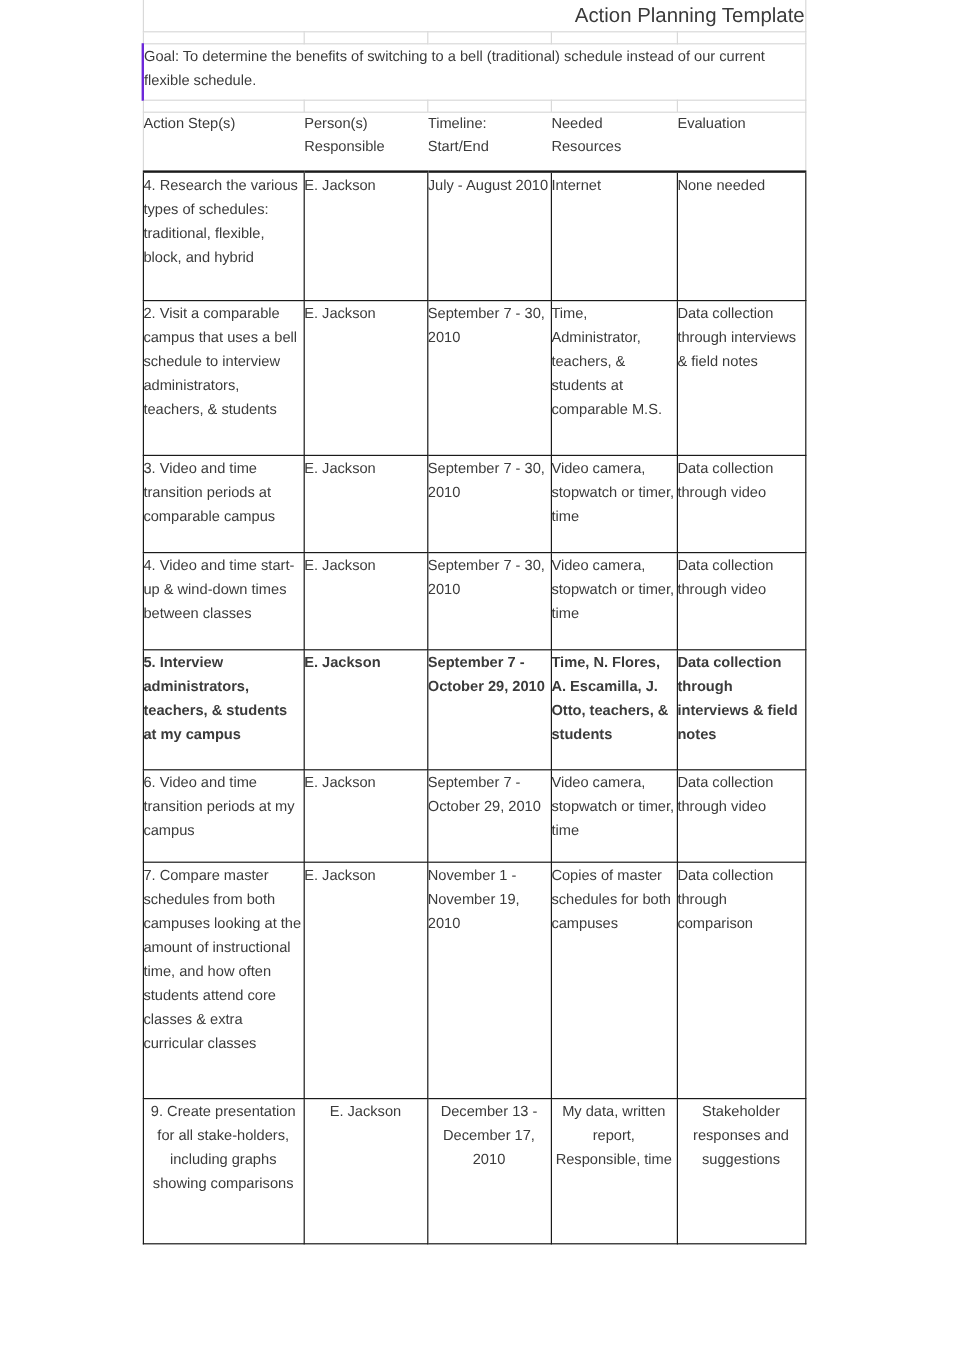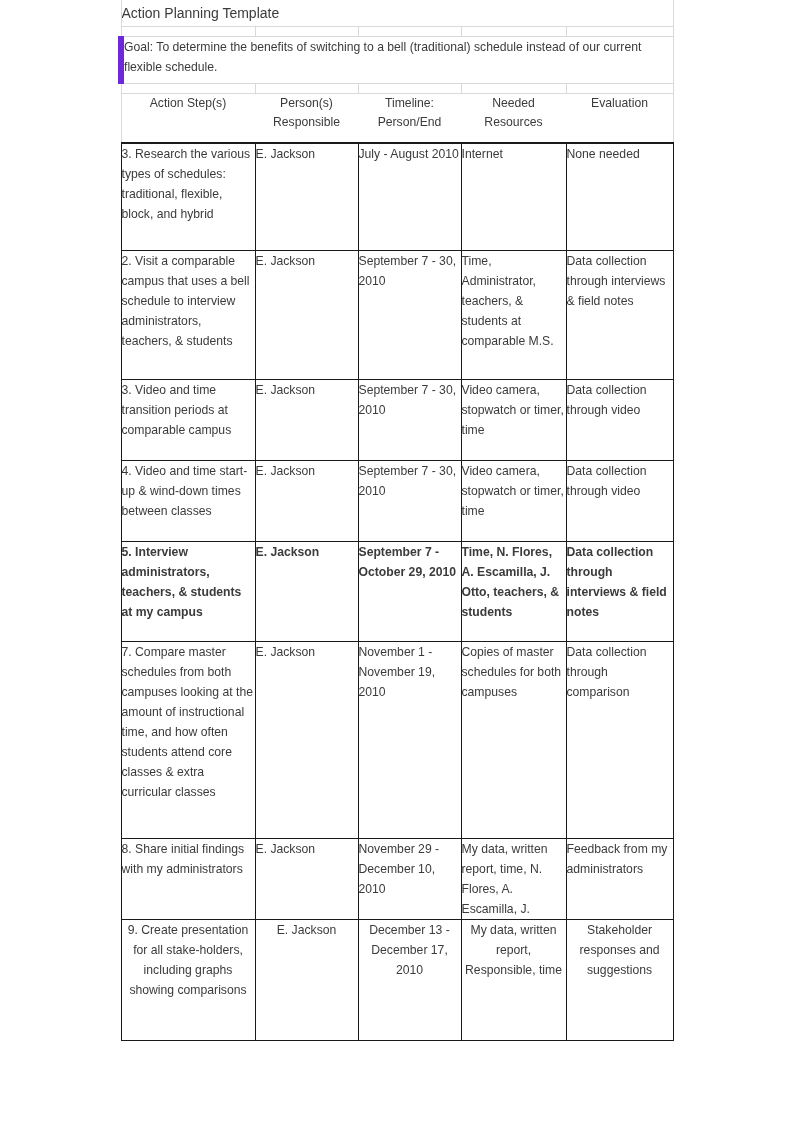--- a/index.html
+++ b/index.html
@@ -47,44 +47,43 @@
   .spacer td {
     height: 9px;
     border-right: 1px solid #d9d9d9;
     border-bottom: 1px solid #d9d9d9;
   }
   .spacer td.first { border-left: 1px solid #d9d9d9; }
 
   
   .title-row td {
     height: 26px;
-    text-align: left;
+    text-align: right;
     vertical-align: middle;
-    font-size: 14px;
+    font-size: 17px;
     border-left: 1px solid #d9d9d9;
     border-right: 1px solid #d9d9d9;
     border-bottom: 1px solid #d9d9d9;
     line-height: 26px;
     white-space: nowrap;
   }
 
   
   .goal-row td {
     height: 46px;
     padding: 3px 2px 2px 3px;
     line-height: 20px;
-    border-left: 6px solid #6d28d9;
+    border-left: 2px solid #6d28d9;
     border-right: 1px solid #d9d9d9;
     border-bottom: 1px solid #d9d9d9;
   }
 
   
   .head-row td {
     height: 48px;
-    text-align: center;
     vertical-align: bottom;
     line-height: 19px;
     padding: 0 2px 2px 2px;
     border-left: 1px solid #ffffff;
     border-right: 1px solid #ffffff;
     border-bottom: 2px solid #1a1a1a;
   }
   .head-row td.first { border-left: 1px solid #d9d9d9; }
   .head-row td.last  { border-right: 1px solid #d9d9d9; }
 
@@ -143,27 +142,27 @@
         <td class="first"></td>
         <td></td>
         <td></td>
         <td></td>
         <td></td>
       </tr>
 
       <tr class="head-row">
         <td class="first">Action Step(s)</td>
         <td>Person(s) Responsible</td>
-        <td>Timeline: Person/End</td>
+        <td>Timeline: Start/End</td>
         <td>Needed Resources</td>
         <td class="last">Evaluation</td>
       </tr>
 
       <tr class="data-row h1">
-        <td>3. Research the various types of schedules: traditional, flexible, block, and hybrid</td>
+        <td>4. Research the various types of schedules: traditional, flexible, block, and hybrid</td>
         <td>E. Jackson</td>
         <td>July - August 2010</td>
         <td>Internet</td>
         <td>None needed</td>
       </tr>
 
       <tr class="data-row h2">
         <td>2. Visit a comparable campus that uses a bell schedule to interview administrators, teachers, &amp; students</td>
         <td>E. Jackson</td>
         <td>September 7 - 30, 2010</td>
@@ -188,36 +187,36 @@
       </tr>
 
       <tr class="data-row h5">
         <td>5. Interview administrators, teachers, &amp; students at my campus</td>
         <td>E. Jackson</td>
         <td>September 7 - October 29, 2010</td>
         <td>Time, N. Flores, A. Escamilla, J. Otto, teachers, &amp; students</td>
         <td>Data collection through interviews &amp; field notes</td>
       </tr>
 
+      <tr class="data-row h6">
+        <td>6. Video and time transition periods at my campus</td>
+        <td>E. Jackson</td>
+        <td>September 7 - October 29, 2010</td>
+        <td>Video camera, stopwatch or timer, time</td>
+        <td>Data collection through video</td>
+      </tr>
 
       <tr class="data-row h7">
         <td>7. Compare master schedules from both campuses looking at the amount of instructional time, and how often students attend core classes &amp; extra curricular classes</td>
         <td>E. Jackson</td>
         <td>November 1 - November 19, 2010</td>
         <td>Copies of master schedules for both campuses</td>
         <td>Data collection through comparison</td>
       </tr>
 
-      <tr class="data-row h8">
-        <td>8. Share initial findings with my administrators</td>
-        <td>E. Jackson</td>
-        <td>November 29 - December 10, 2010</td>
-        <td>My data, written report, time, N. Flores, A. Escamilla, J.</td>
-        <td>Feedback from my administrators</td>
-      </tr>
 
       <tr class="data-row h9">
         <td>9. Create presentation for all stake-holders, including graphs showing comparisons</td>
         <td>E. Jackson</td>
         <td>December 13 - December 17, 2010</td>
         <td>My data, written report, Responsible, time</td>
         <td>Stakeholder responses and suggestions</td>
       </tr>
 
     </tbody>

